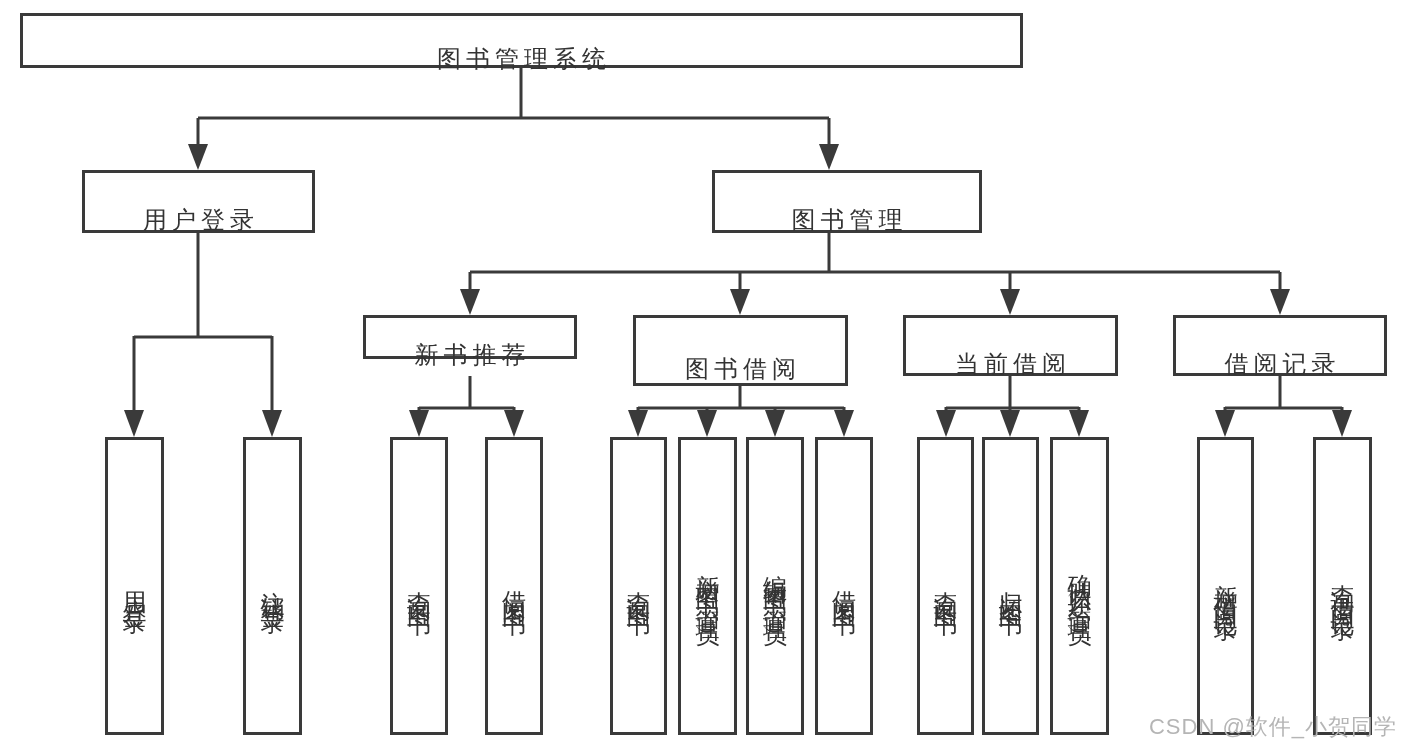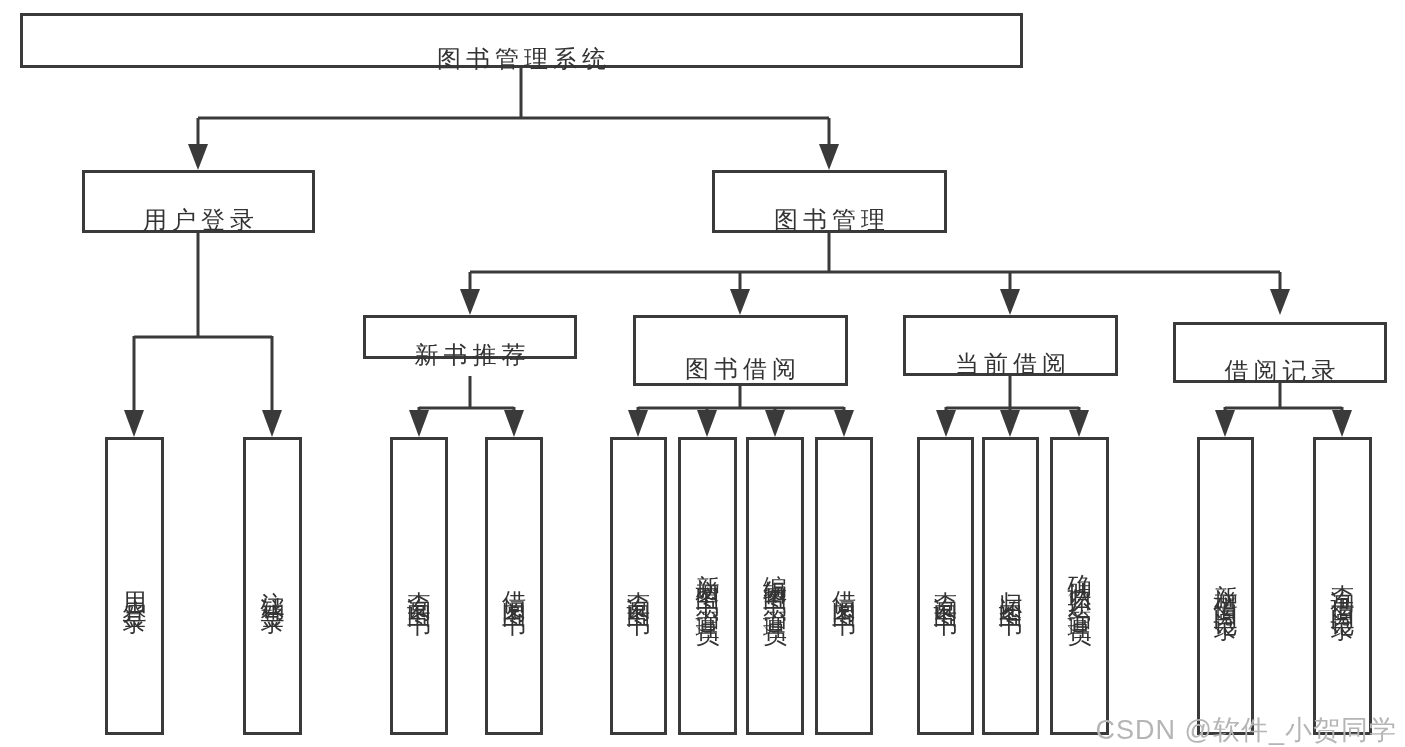--- a/index.html
+++ b/index.html
@@ -29,21 +29,21 @@
     writing-mode: vertical-rl;
     text-orientation: mixed;
     font-size: 24px;
     letter-spacing: 7px;
     line-height: 1;
   }
   .watermark {
     position: absolute;
     right: 8px;
     top: 712px;
-    font-size: 27px;
+    font-size: 22px;
     letter-spacing: 1px;
     color: #b5b5b5;
     z-index: 5;
     white-space: nowrap;
   }
 </style>
 </head>
 <body>
 
 <div class="canvas">
@@ -104,34 +104,34 @@
     <polygon points="1332,410 1352,410 1342,437"></polygon>
   </svg>
 
   <div class="box h" style="left:20px;top:13px;width:1003px;height:55px">
     <span class="label">图书管理系统</span>
   </div>
 
   <div class="box h" style="left:82px;top:170px;width:233px;height:63px">
     <span class="label">用户登录</span>
   </div>
-  <div class="box h" style="left:712px;top:170px;width:235px;height:63px">
+  <div class="box h" style="left:712px;top:170px;width:270px;height:63px">
     <span class="label">图书管理</span>
   </div>
 
   <div class="box h" style="left:363px;top:315px;width:214px;height:44px">
     <span class="label">新书推荐</span>
   </div>
   <div class="box h" style="left:633px;top:315px;width:215px;height:71px">
     <span class="label">图书借阅</span>
   </div>
   <div class="box h" style="left:903px;top:315px;width:215px;height:61px">
     <span class="label">当前借阅</span>
   </div>
-  <div class="box h" style="left:1173px;top:322px;width:214px;height:61px">
+  <div class="box h" style="left:1173px;top:315px;width:214px;height:61px">
     <span class="label">借阅记录</span>
   </div>
 
   <div class="box v" style="left:105px;top:437px;width:59px;height:298px">
     <span class="label">用户登录</span>
   </div>
   <div class="box v" style="left:243px;top:437px;width:59px;height:298px">
     <span class="label">注销登录</span>
   </div>
   <div class="box v" style="left:390px;top:437px;width:58px;height:298px">

